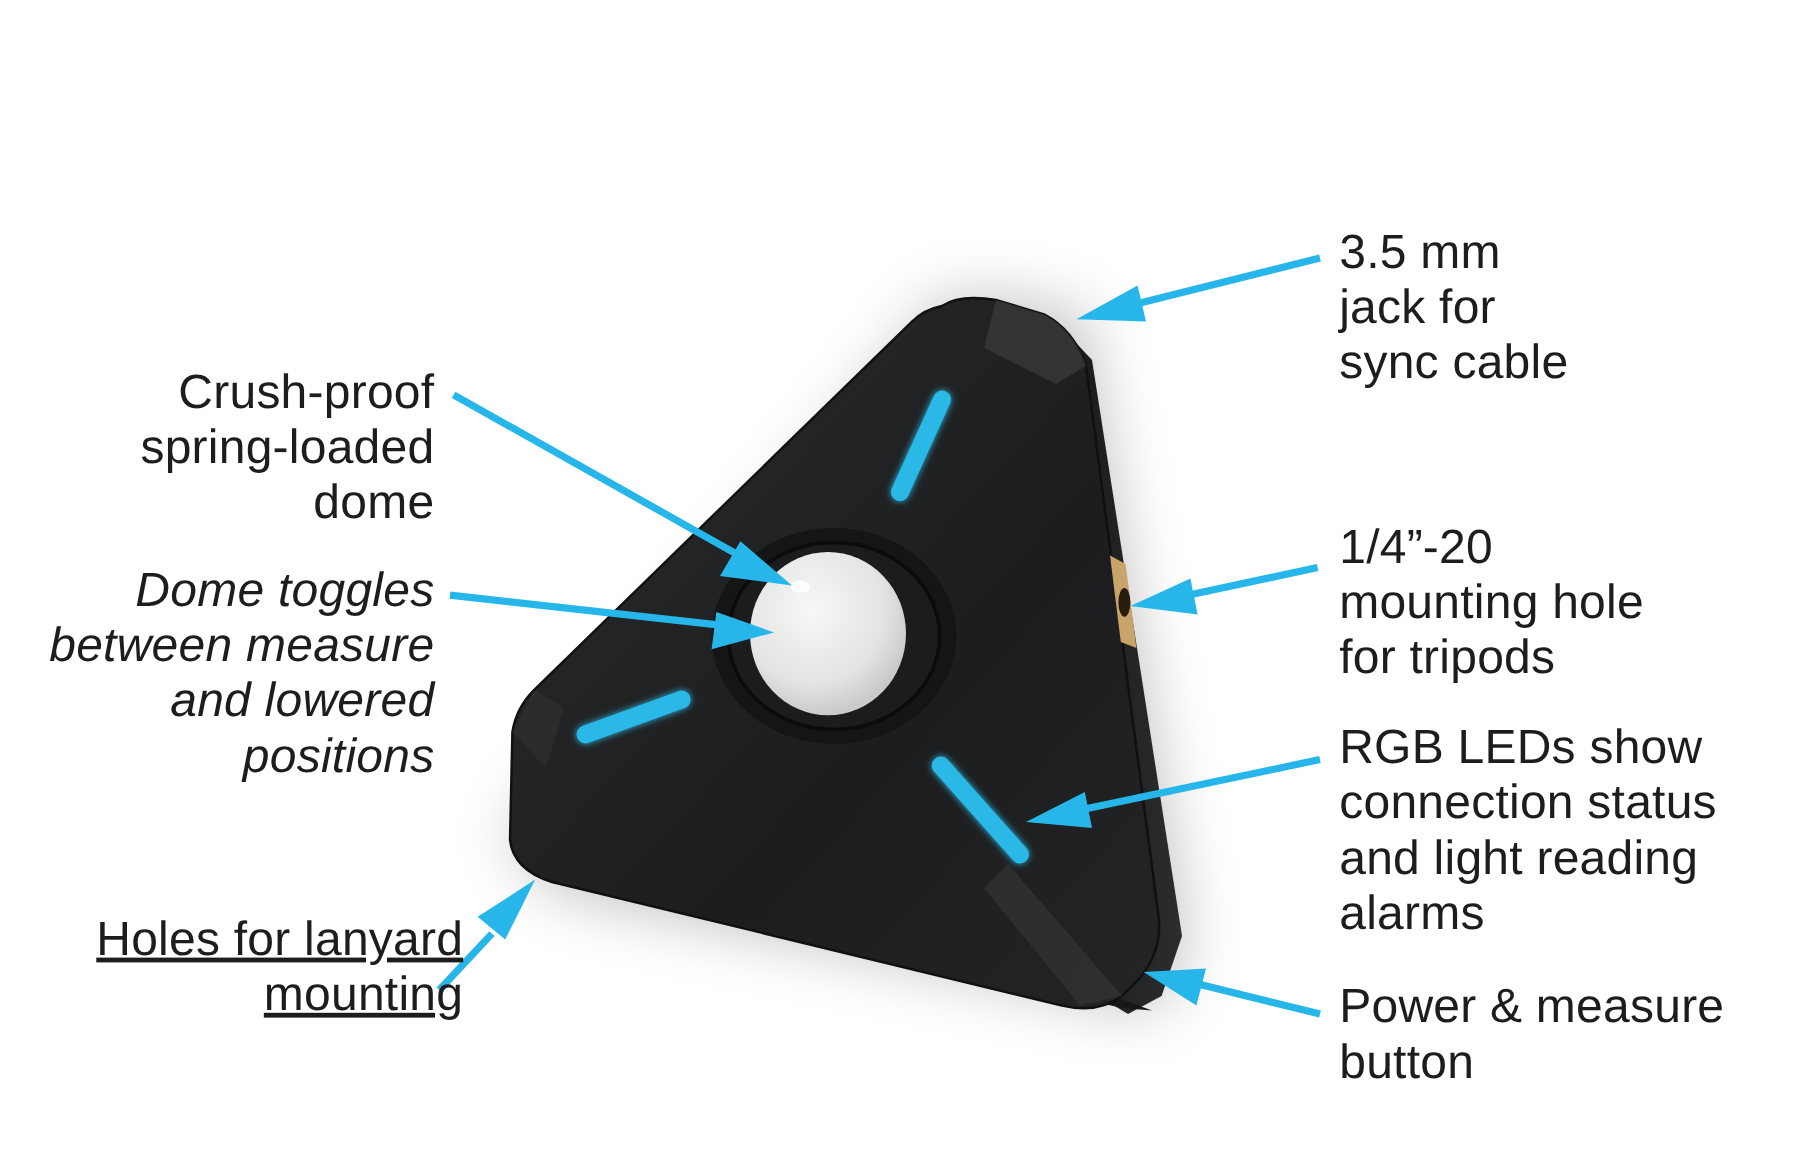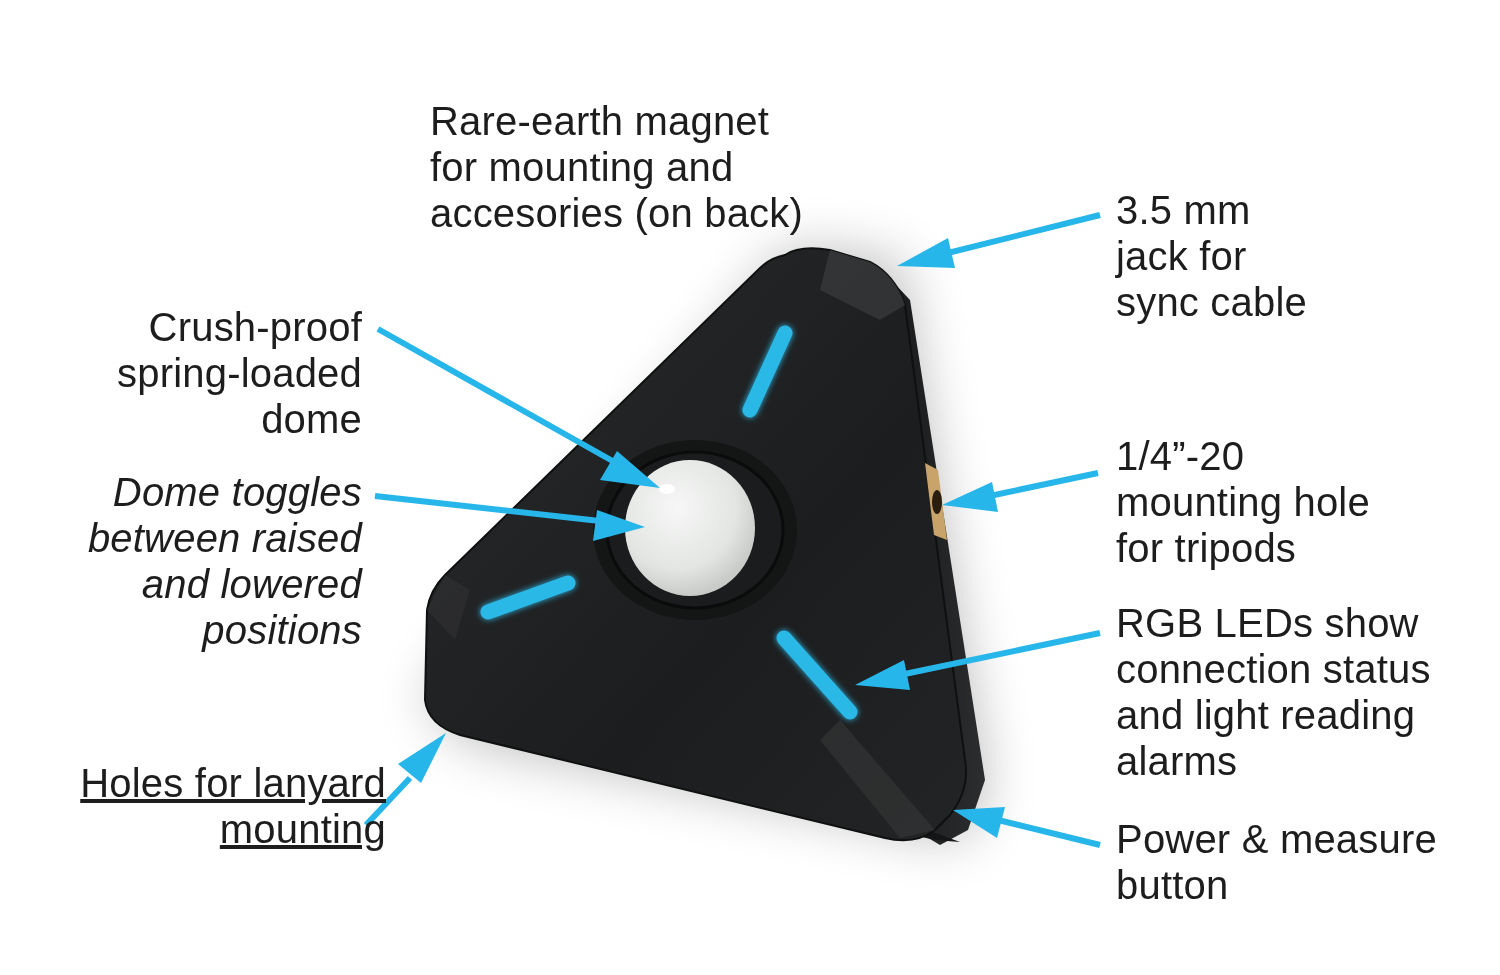--- a/index.html
+++ b/index.html
@@ -130,41 +130,36 @@
         <polygon points="446,733 398,764 421,783" stroke="none"></polygon>
       </g>
 
       <g>
         <line x1="1100" y1="845" x2="990" y2="818" stroke-width="6"></line>
         <polygon points="953,810 1005,807 997,838" stroke="none"></polygon>
       </g>
     </g>
   </svg>
 
-  <div class="label left-align" style="left:430px; top:98px;">
-    <span class="line">Rare-earth magnet</span>
-    <span class="line">for mounting and</span>
-    <span class="line">accesories (on back)</span>
-  </div>
 
   <div class="label left-align" style="left:1116px; top:187px;">
     <span class="line">3.5 mm</span>
     <span class="line">jack for</span>
     <span class="line">sync cable</span>
   </div>
 
   <div class="label right-align" style="right:1138px; top:304px;">
     <span class="line">Crush-proof</span>
     <span class="line">spring-loaded</span>
     <span class="line">dome</span>
   </div>
 
   <div class="label right-align" style="right:1138px; top:469px;font-style:italic;">
     <span class="line">Dome toggles</span>
-    <span class="line">between raised</span>
+    <span class="line">between measure</span>
     <span class="line">and lowered</span>
     <span class="line">positions</span>
   </div>
 
   <div class="label left-align" style="left:1116px; top:433px;">
     <span class="line">1/4”-20</span>
     <span class="line">mounting hole</span>
     <span class="line">for tripods</span>
   </div>
 

